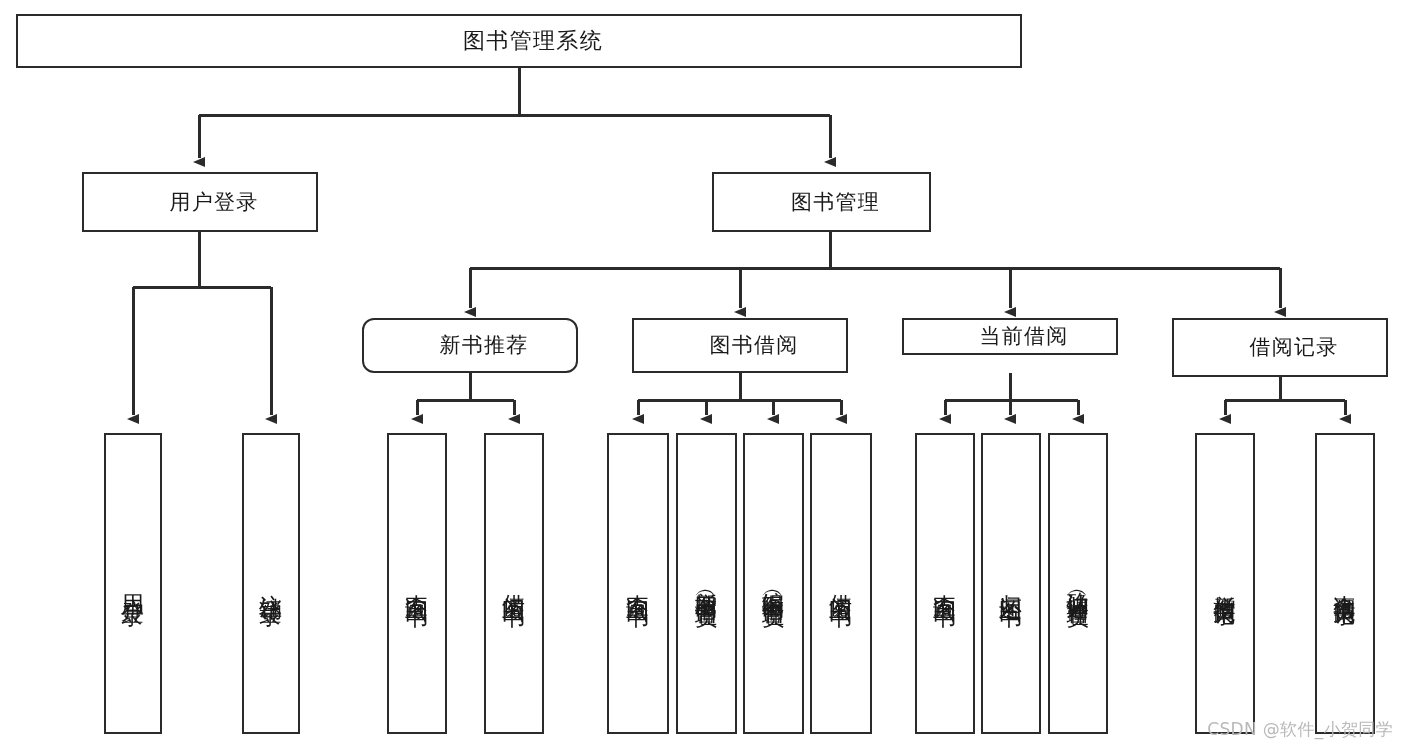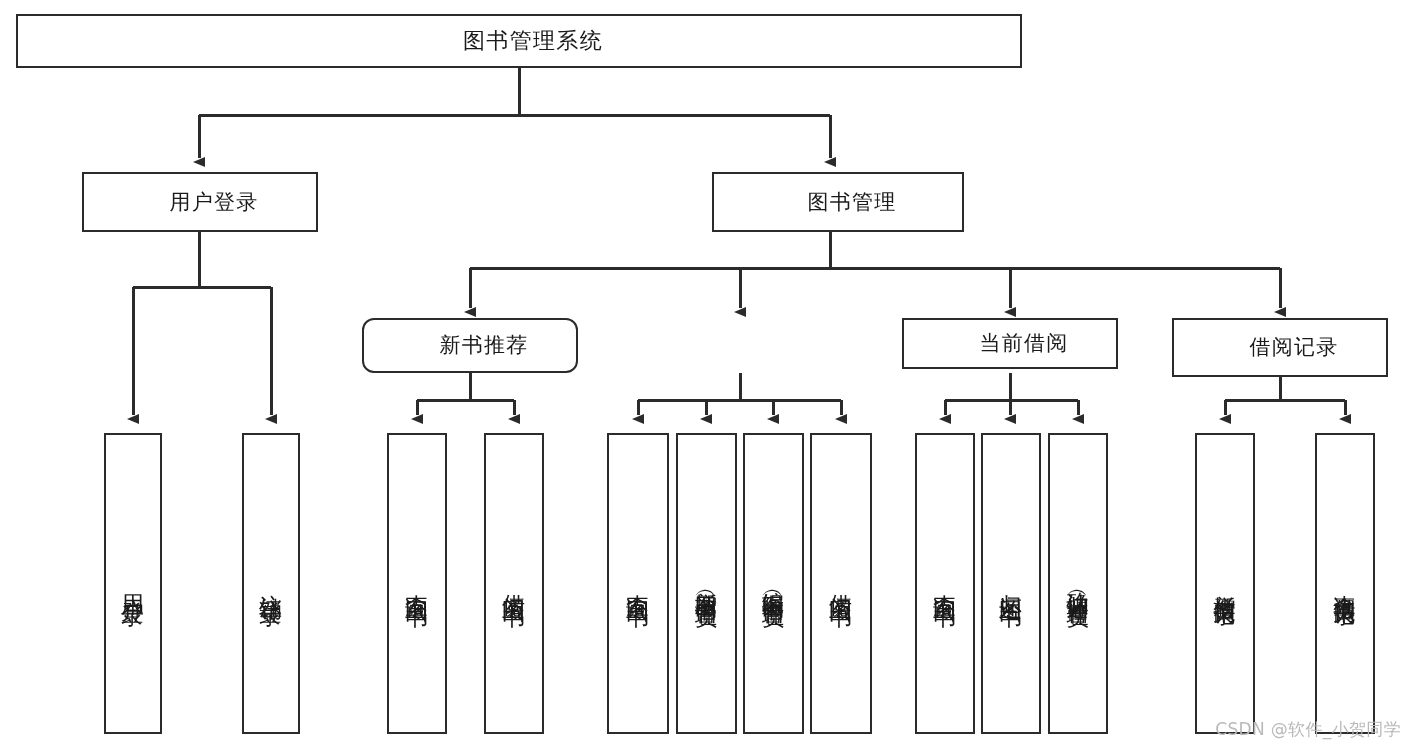--- a/index.html
+++ b/index.html
@@ -64,21 +64,21 @@
     line-height: 1.05;
     letter-spacing: 0.16em;
     white-space: nowrap;
   }
   .node.vert.tall .label {
     font-size: 22px;
     letter-spacing: 0.10em;
   }
   .watermark {
     position: absolute;
-    right: 4px;
+    right: 12px;
     bottom: 6px;
     font-size: 17px;
     color: #b9b9b9;
     letter-spacing: 0.02em;
     white-space: nowrap;
     font-family: "DejaVu Sans", "Liberation Sans", sans-serif;
   }
 </style>
 </head>
 <body>
@@ -135,28 +135,31 @@
     </g>
   </svg>
 
   <div class="node horiz root" style="left:16px; top:14px; width:1006px; height:54px;">
     <span class="label">图书管理系统</span>
   </div>
 
   <div class="node horiz" style="left:82px; top:172px; width:236px; height:60px;">
     <span class="label">用户登录</span>
   </div>
-  <div class="node horiz" style="left:712px; top:172px; width:252px; height:60px;">
+  <div class="node horiz" style="left:712px; top:172px; width:219px; height:60px;">
     <span class="label">图书管理</span>
   </div>
 
   <div class="node horiz" style="left:362px; top:318px; width:216px; height:55px;border-radius:12px;">
     <span class="label">新书推荐</span>
   </div>
-  <div class="node horiz" style="left:902px; top:318px; width:216px; height:51px;">
+  <div class="node horiz" style="left:632px; top:318px; width:216px; height:55px;">
+    <span class="label">图书借阅</span>
+  </div>
+  <div class="node horiz" style="left:902px; top:318px; width:216px; height:37px;">
     <span class="label">当前借阅</span>
   </div>
   <div class="node horiz" style="left:1172px; top:318px; width:216px; height:59px;">
     <span class="label">借阅记录</span>
   </div>
 
   <div class="node vert" style="left:104px; top:433px; width:58px; height:301px;">
     <span class="label">用户登录</span>
   </div>
   <div class="node vert" style="left:242px; top:433px; width:58px; height:301px;">

